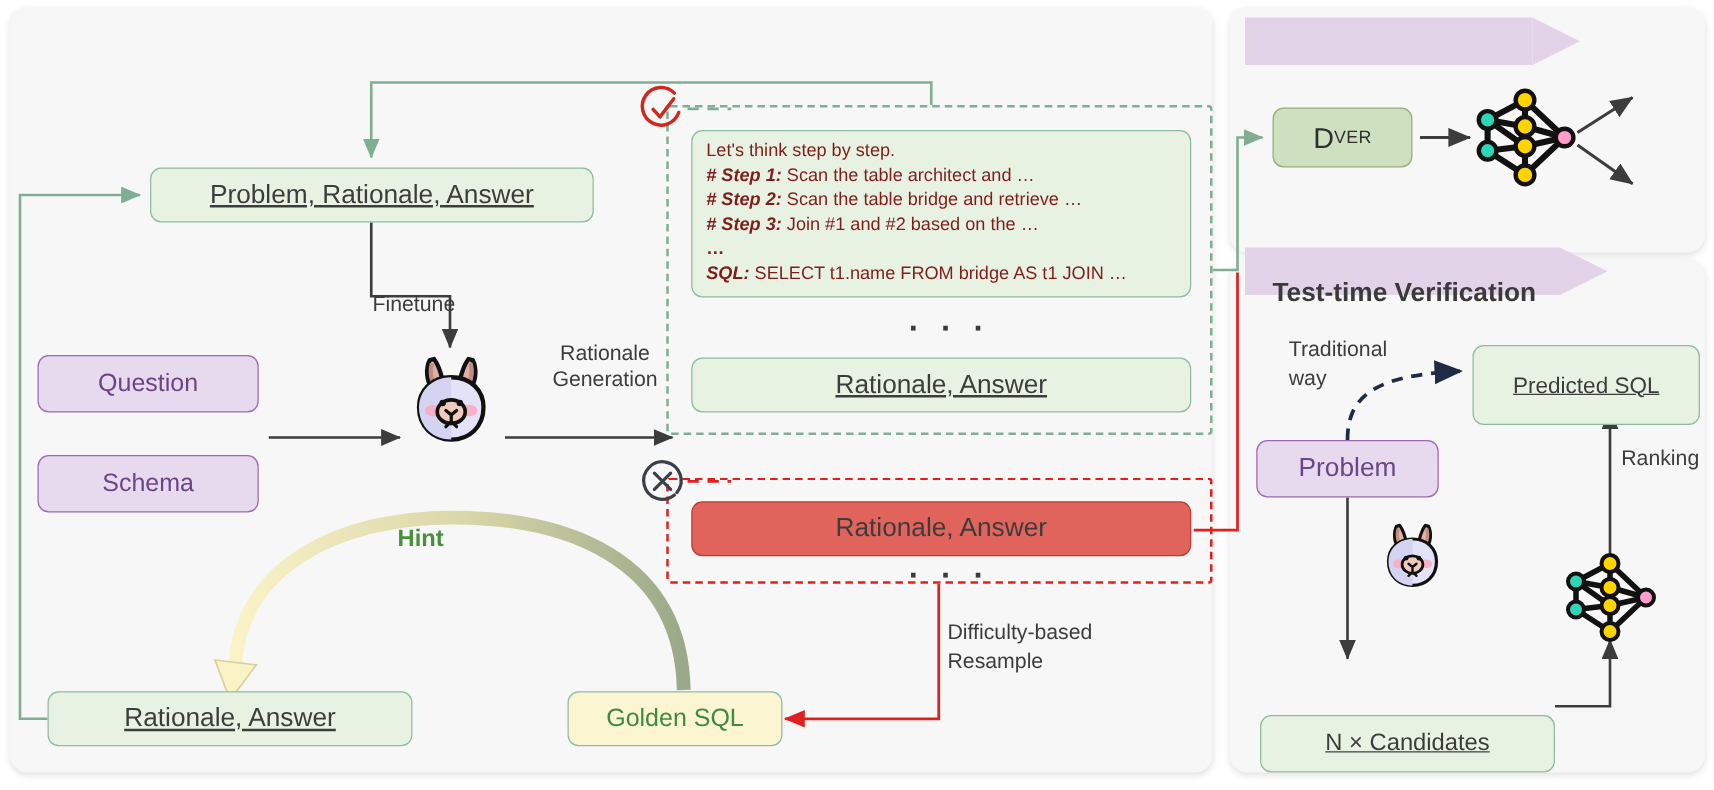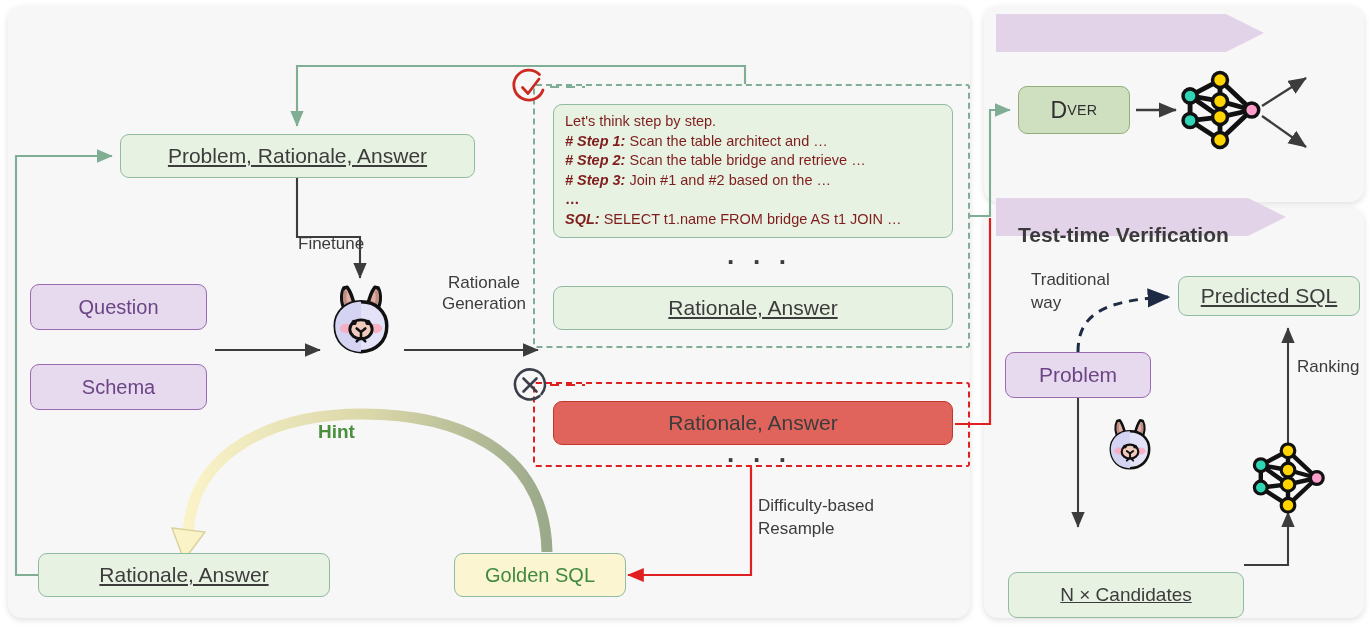--- a/index.html
+++ b/index.html
@@ -76,21 +76,21 @@
   #n-cot{
     position:absolute;left:553px;top:104px;width:400px;height:134px;
     background:#e8f2e2;border:1.6px solid #8fbba1;border-radius:9px;
     box-sizing:border-box;padding:7px 11px;z-index:5;
     font-size:14.5px;line-height:19.5px;color:#7f1d1d;text-align:left;
   }
   #n-cot b{font-weight:bold;font-style:italic;}
 
   
   #n-dver     {left:1018px;top:86px; width:112px;height:48px;font-size:23px;}
-  #n-predsql  {left:1178px;top:276px;width:182px;height:40px;font-size:21px;}
+  #n-predsql  {left:1178px;top:276px;width:182px;height:64px;font-size:18px;}
   #n-problem  {left:1005px;top:352px;width:146px;height:46px;font-size:21px;}
   #n-cand     {left:1008px;top:572px;width:236px;height:46px;font-size:19px;}
 
   sub{font-size:.62em;vertical-align:-.12em;letter-spacing:.3px;}
 
   
   .dashbox{position:absolute;box-sizing:border-box;border-radius:3px;z-index:2;}
   #dash-green{left:533px;top:84px; width:437px;height:264px;border:2.2px dashed #7fae94;}
   #dash-red  {left:533px;top:382px;width:437px;height:85px; border:2.2px dashed #e02020;}
 

